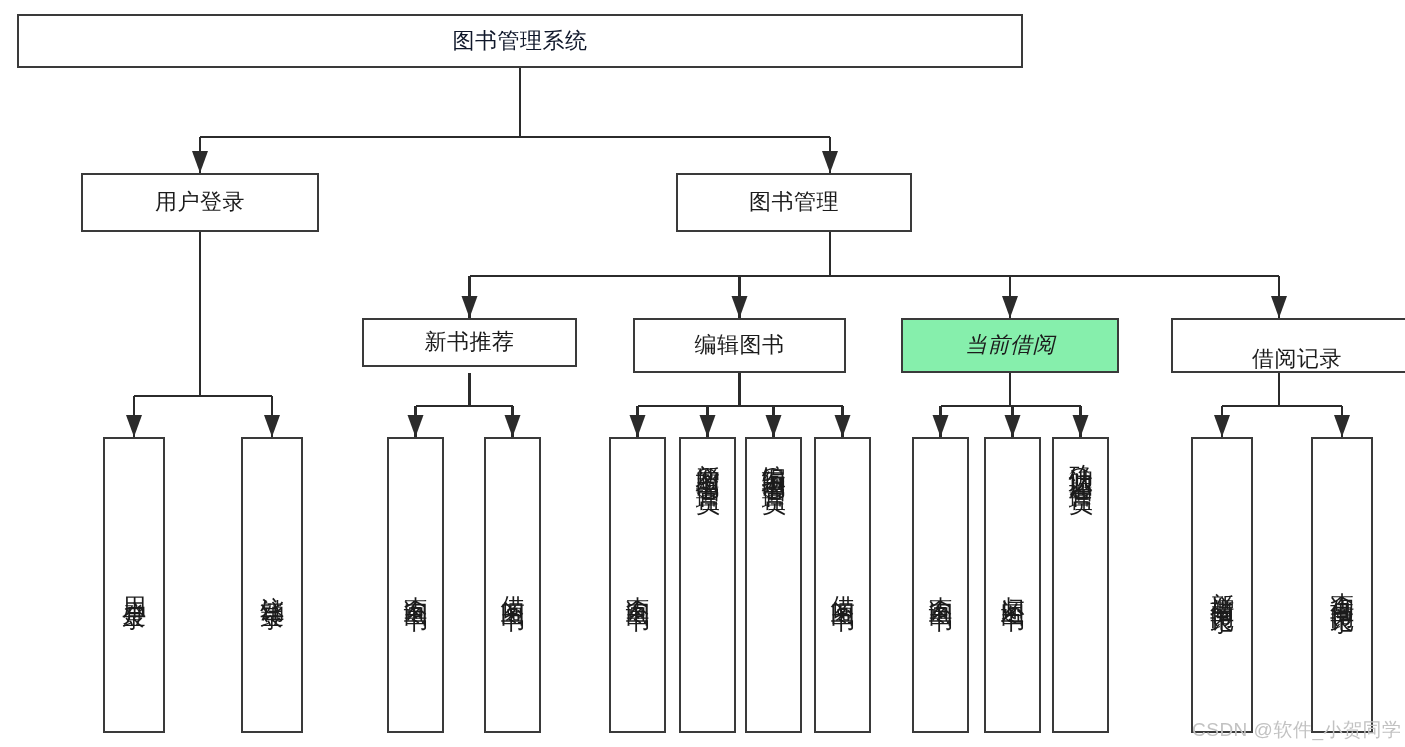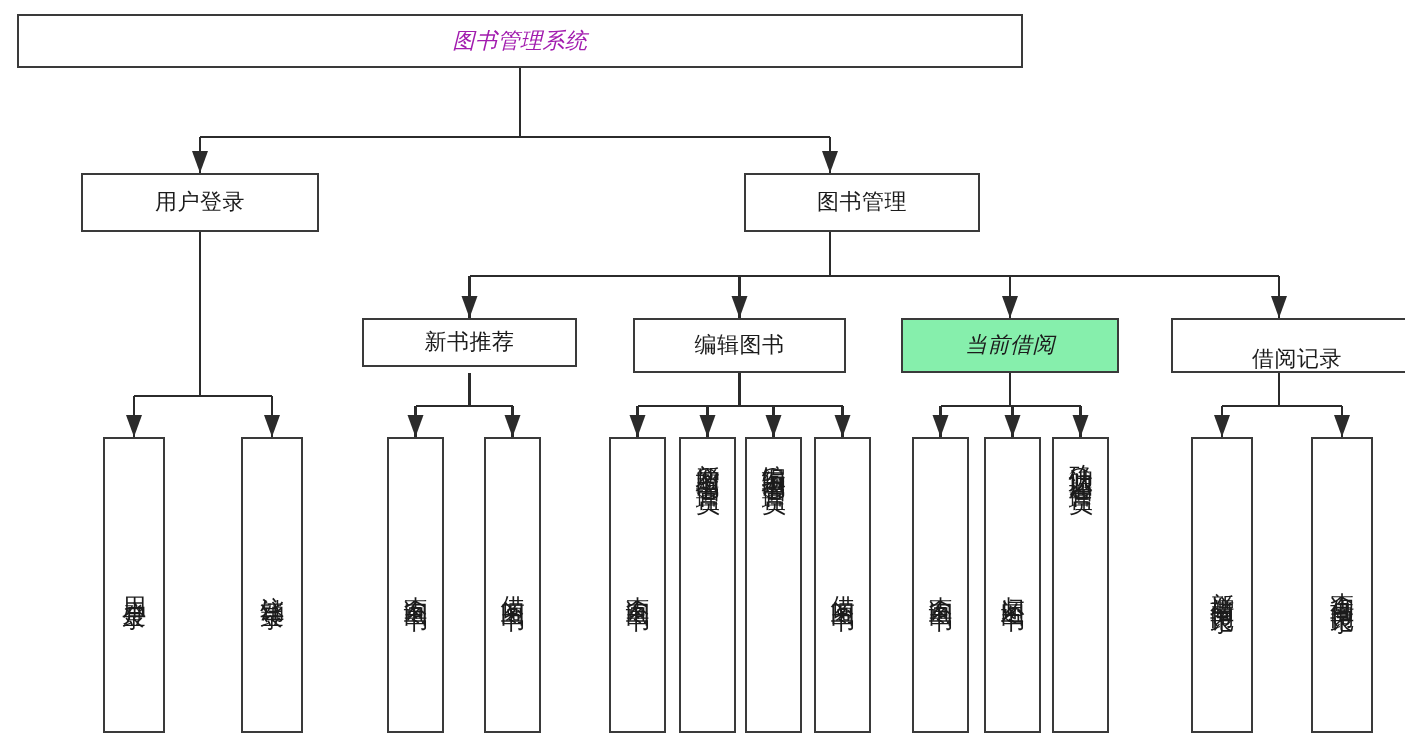--- a/index.html
+++ b/index.html
@@ -124,26 +124,26 @@
       <path d="M 1072.5 415 L 1088.5 415 L 1080.5 437 Z" fill="#2b2b2b"></path>
       <line x1="1279" y1="373" x2="1279" y2="406" stroke="#2b2b2b" stroke-width="2.5" shape-rendering="crispEdges"></line>
       <line x1="1222" y1="406" x2="1342" y2="406" stroke="#2b2b2b" stroke-width="2.5" shape-rendering="crispEdges"></line>
       <line x1="1222" y1="406" x2="1222" y2="437" stroke="#2b2b2b" stroke-width="2.5" shape-rendering="crispEdges"></line>
       <path d="M 1214 415 L 1230 415 L 1222 437 Z" fill="#2b2b2b"></path>
       <line x1="1342" y1="406" x2="1342" y2="437" stroke="#2b2b2b" stroke-width="2.5" shape-rendering="crispEdges"></line>
       <path d="M 1334 415 L 1350 415 L 1342 437 Z" fill="#2b2b2b"></path>
     </svg>
   <div id="nodes">
       <div class="node horizontal root" style="left: 17px; top: 14px; width: 1006px; height: 54px; border-color: rgb(58, 58, 58); background: rgb(255, 255, 255);">
-        <span class="node-label" style="color: #a21caf; font-style: italic;">图书管理系统</span>
+        <span class="node-label" style="color: #0f172a;">图书管理系统</span>
       </div>
       <div class="node horizontal" style="left: 81px; top: 173px; width: 238px; height: 59px; border-color: rgb(58, 58, 58); background: rgb(255, 255, 255);">
         <span class="node-label" style="color: rgb(27, 27, 27);">用户登录</span>
       </div>
-      <div class="node horizontal" style="left: 744px; top: 173px; width: 236px; height: 59px; border-color: rgb(58, 58, 58); background: rgb(255, 255, 255);">
+      <div class="node horizontal" style="left: 676px; top: 173px; width: 236px; height: 59px; border-color: rgb(58, 58, 58); background: rgb(255, 255, 255);">
         <span class="node-label" style="color: rgb(27, 27, 27);">图书管理</span>
       </div>
       <div class="node horizontal" style="left: 362px; top: 318px; width: 215px; height: 49px; border-color: rgb(58, 58, 58); background: rgb(255, 255, 255);">
         <span class="node-label" style="color: rgb(27, 27, 27);">新书推荐</span>
       </div>
       <div class="node horizontal" style="left: 633px; top: 318px; width: 213px; height: 55px; border-color: rgb(58, 58, 58); background: rgb(255, 255, 255);">
         <span class="node-label" style="color: rgb(27, 27, 27);">编辑图书</span>
       </div>
       <div class="node horizontal" style="left: 901px; top: 318px; width: 218px; height: 55px; border-color: rgb(58, 58, 58); background: #86efac; font-style: italic;">
         <span class="node-label" style="color: rgb(27, 27, 27);">当前借阅</span>
@@ -184,13 +184,14 @@
       <div class="node vertical" style="left: 1052px; top: 437px; width: 57px; height: 296px; border-color: rgb(58, 58, 58); background: rgb(255, 255, 255);">
         <span class="node-label" style="color: rgb(27, 27, 27);">确认归还（管理员）</span>
       </div>
       <div class="node vertical center-text" style="left: 1191px; top: 437px; width: 62px; height: 296px; border-color: rgb(58, 58, 58); background: rgb(255, 255, 255);">
         <span class="node-label" style="color: rgb(27, 27, 27);">新增借阅记录</span>
       </div>
       <div class="node vertical center-text" style="left: 1311px; top: 437px; width: 62px; height: 296px; border-color: rgb(58, 58, 58); background: rgb(255, 255, 255);">
         <span class="node-label" style="color: rgb(27, 27, 27);">查询借阅记录</span>
       </div>
     </div>
+  <div class="watermark" style="left: 1192px; top: 717px; color: rgb(194, 194, 194);">CSDN @软件_小贺同学</div>
 </div>
 
 </body></html>

